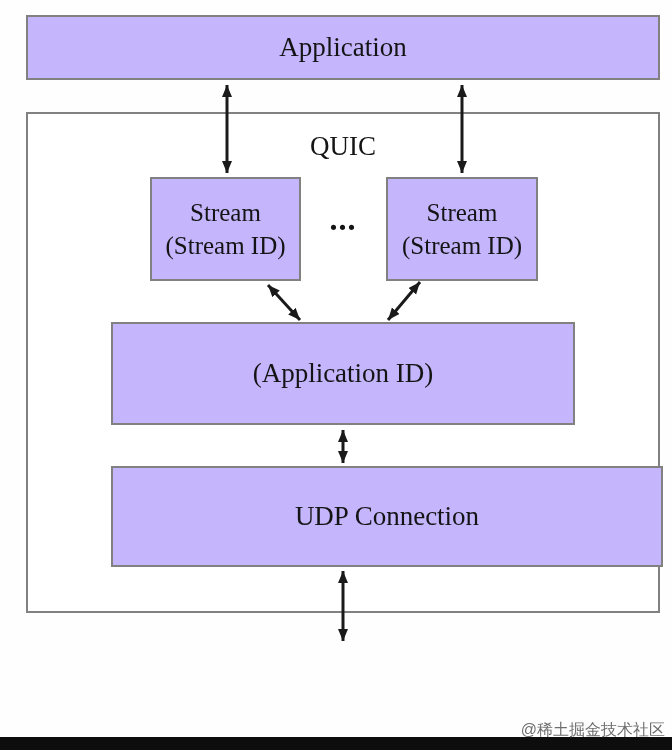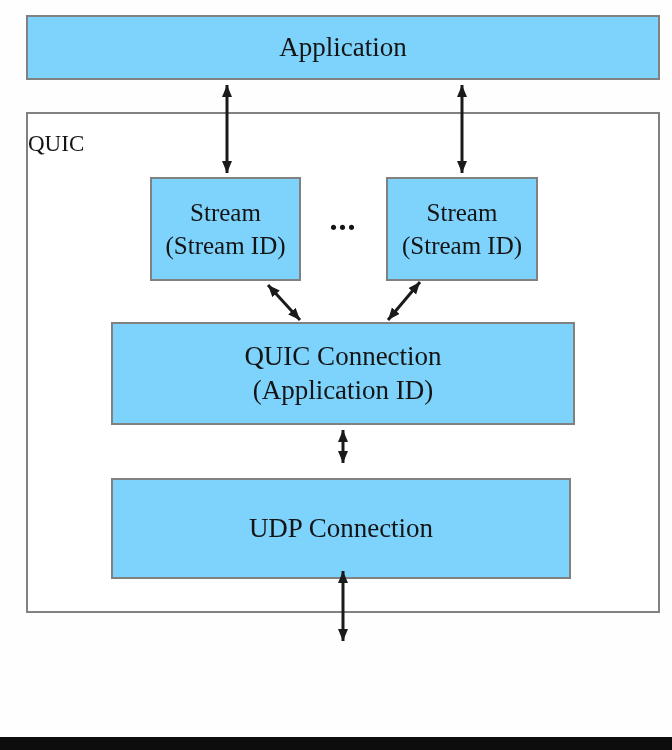--- a/index.html
+++ b/index.html
@@ -12,42 +12,42 @@
     width: 672px;
     height: 750px;
     background: #fefefe;
     overflow: hidden;
     font-family: "Liberation Serif", "DejaVu Serif", serif;
     color: #141414;
   }
   .box {
     position: absolute;
     box-sizing: border-box;
-    background: #7dd3fc;
+    background: #c4b5fd;
     border: 2px solid #818181;
     display: flex;
     flex-direction: column;
     align-items: center;
     justify-content: center;
     text-align: center;
     line-height: 1.25;
   }
   .box .l1, .box .l2 { display: block; text-align: center; }
 
   #app-box       { left: 26px;  top: 15px;  width: 634px; height: 65px;  font-size: 27px; }
   #quic-box      { left: 26px;  top: 112px; width: 634px; height: 501px; background: #ffffff; }
-  #quic-label    { position: absolute; left: 0; top: 16px; width: 630px; text-align: left;
-                   font-size: 23px; }
+  #quic-label    { position: absolute; left: 0; top: 16px; width: 630px; text-align: center;
+                   font-size: 27px; }
   #stream-left   { left: 150px; top: 177px; width: 151px; height: 104px; font-size: 25px; line-height: 1.32; }
   #stream-right  { left: 386px; top: 177px; width: 152px; height: 104px; font-size: 25px; line-height: 1.32; }
   #ellipsis      { position: absolute; left: 308px; top: 198px; width: 70px; height: 42px;
                    text-align: center; font-size: 32px; font-weight: bold; line-height: 42px;
                    letter-spacing: 1px; }
   #quic-conn-box { left: 111px; top: 322px; width: 464px; height: 103px; font-size: 27px; line-height: 1.24; }
-  #udp-box       { left: 111px; top: 466px; width: 460px; height: 101px; font-size: 27px; line-height: 1.24; margin-top: 12px; }
+  #udp-box       { left: 111px; top: 466px; width: 552px; height: 101px; font-size: 27px; line-height: 1.24; }
   #internet-box  { left: 26px;  top: 644px; width: 634px; height: 69px;  font-size: 27px; }
 
   #arrow-layer {
     position: absolute;
     left: 0; top: 0;
     width: 672px; height: 750px;
     pointer-events: none;
     z-index: 3;
   }
   #bottom-bar {
@@ -87,21 +87,20 @@
   </div>
 
   <div id="ellipsis">...</div>
 
   <div class="box" id="stream-right">
     <span class="l1">Stream</span>
     <span class="l2">(Stream ID)</span>
   </div>
 
   <div class="box" id="quic-conn-box">
-    <span class="l1">QUIC Connection</span>
     <span class="l2">(Application ID)</span>
   </div>
 
   <div class="box" id="udp-box">
     <span class="l1">UDP Connection</span>
   </div>
 
 
   <svg id="arrow-layer" width="672" height="750" viewBox="0 0 672 750" xmlns="http://www.w3.org/2000/svg">
     <defs>
@@ -113,14 +112,15 @@
       <line x1="227" y1="85" x2="227" y2="173" marker-start="url(#ah)" marker-end="url(#ah)"></line>
       <line x1="462" y1="85" x2="462" y2="173" marker-start="url(#ah)" marker-end="url(#ah)"></line>
       <line x1="268" y1="285" x2="300" y2="320" marker-start="url(#ah)" marker-end="url(#ah)"></line>
       <line x1="420" y1="282" x2="388" y2="320" marker-start="url(#ah)" marker-end="url(#ah)"></line>
       <line x1="343" y1="430" x2="343" y2="463" marker-start="url(#ah)" marker-end="url(#ah)"></line>
       <line x1="343" y1="571" x2="343" y2="641" marker-start="url(#ah)" marker-end="url(#ah)"></line>
     </g>
   </svg>
 
   <div id="bottom-bar"></div>
+  <div id="watermark">@稀土掘金技术社区</div>
 
 </div>
 
 </body></html>

